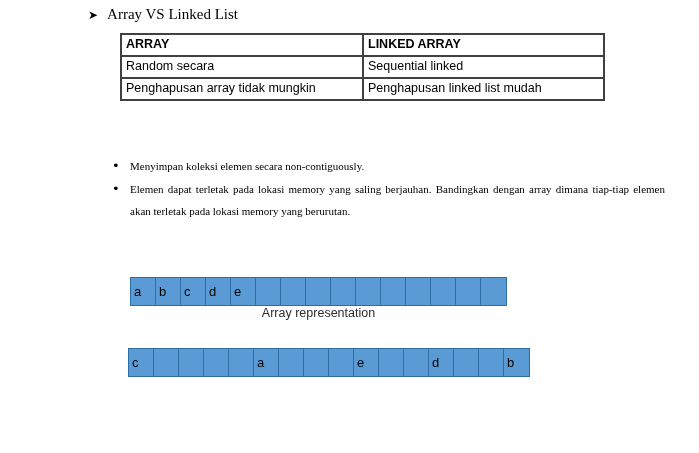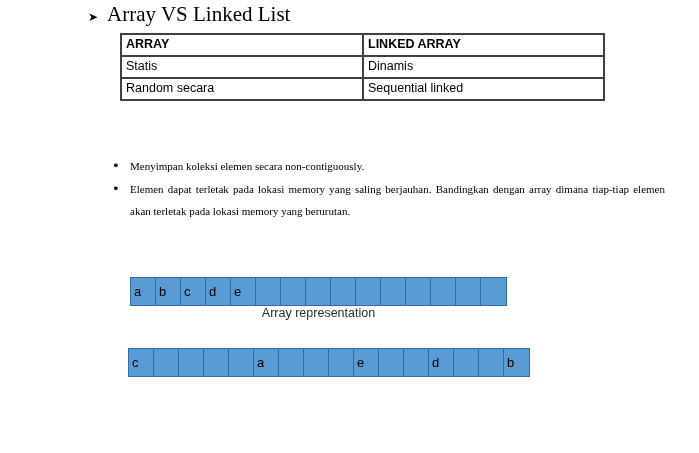--- a/index.html
+++ b/index.html
@@ -28,21 +28,21 @@
     display: flex;
     align-items: baseline;
     gap: 9px;
   }
   .arrow-bullet {
     font-family: "DejaVu Sans", sans-serif;
     font-size: 12px;
     line-height: 16px;
   }
   .heading-text {
-    font-size: 21px;
+    font-size: 15px;
     line-height: 17px;
   }
   
   .cmp-table {
     position: absolute;
     left: 120px;
     top: 33px;
     width: 463px;
     border-collapse: collapse;
     font-family: "Liberation Sans", sans-serif;
@@ -136,26 +136,26 @@
     <span class="heading-text">Array VS Linked List</span>
   </div>
 
   <table class="cmp-table">
     <tbody>
       <tr class="head">
         <td class="col1">ARRAY</td>
         <td class="col2">LINKED ARRAY</td>
       </tr>
       <tr>
-        <td class="col1">Statis</td>
-        <td class="col2">Dinamis</td>
+        <td class="col1">Random secara</td>
+        <td class="col2">Sequential linked</td>
       </tr>
       <tr>
-        <td class="col1">Random secara</td>
-        <td class="col2">Sequential linked</td>
+        <td class="col1">Penghapusan array tidak mungkin</td>
+        <td class="col2">Penghapusan linked list mudah</td>
       </tr>
     </tbody>
   </table>
 
   <div class="bullets">
     <div class="bullet-row">
       <span class="dot">•</span>
       <span class="btext">Menyimpan koleksi elemen secara non-contiguously.</span>
     </div>
     <div class="bullet-row">

